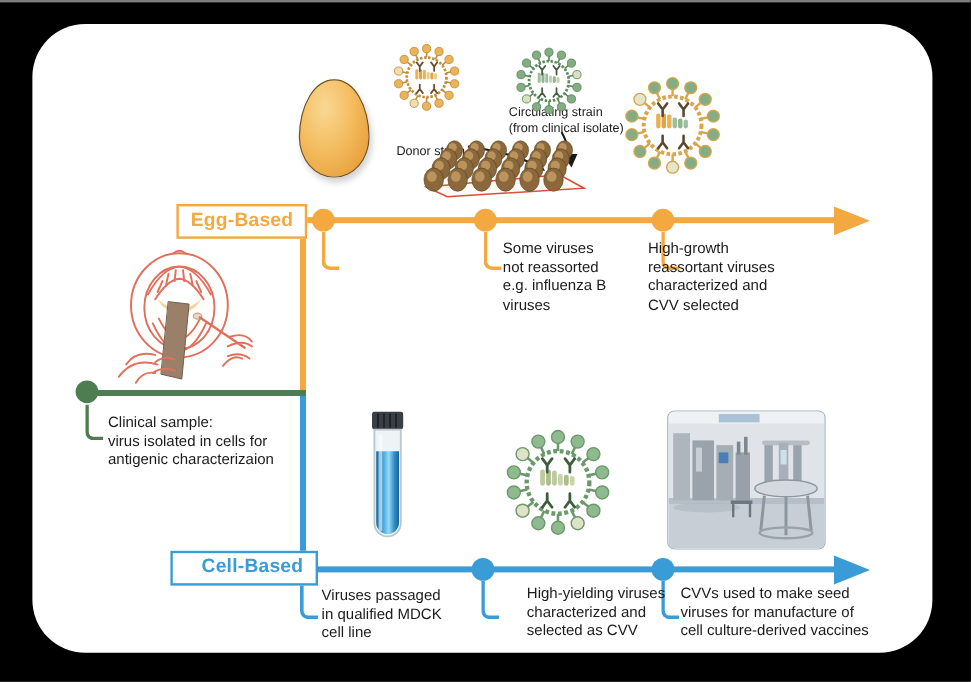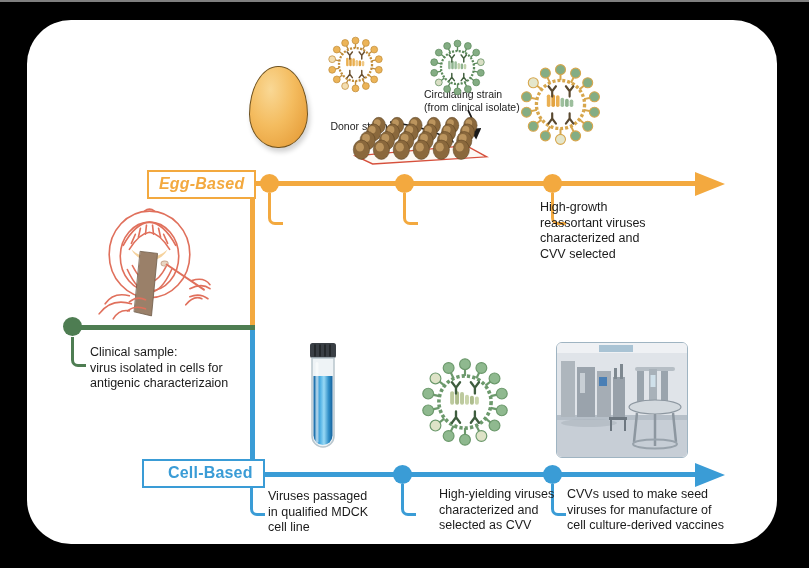--- a/index.html
+++ b/index.html
@@ -77,23 +77,27 @@
   <div class="dot cell-dot" style="left:543px;top:465px;"></div>
 
   <div class="elbow egg-e" style="left:268px;top:193px;height:29px;"></div>
   <div class="elbow egg-e" style="left:403px;top:193px;height:29px;"></div>
   <div class="elbow egg-e" style="left:551px;top:193px;height:29px;"></div>
   <div class="elbow green-e" style="left:71px;top:337px;height:27px;"></div>
   <div class="elbow cell-e" style="left:250px;top:484px;height:29px;"></div>
   <div class="elbow cell-e" style="left:401px;top:484px;height:29px;"></div>
   <div class="elbow cell-e" style="left:551px;top:484px;height:29px;"></div>
 
-  <div class="pathway-label egg-l" style="left:147px;top:170px;font-style:italic;">Egg-Based</div>
+  <div class="pathway-label egg-l" style="left:147px;top:170px;">Egg-Based</div>
   <div class="pathway-label cell-l" style="left:142px;top:459px;padding-left:24px;">Cell-Based</div>
 
+  <div class="step-text" style="left:419px;top:200px;width:125px;">Some viruses
+not reassorted
+e.g. influenza B
+viruses</div>
   <div class="step-text" style="left:540px;top:200px;width:145px;">High-growth
 reassortant viruses
 characterized and
 CVV selected</div>
   <div class="step-text" style="left:268px;top:489px;width:130px;">Viruses passaged
 in qualified MDCK
 cell line</div>
   <div class="step-text" style="left:90px;top:345px;width:170px;">Clinical sample:
 virus isolated in cells for
 antigenic characterizaion</div>

